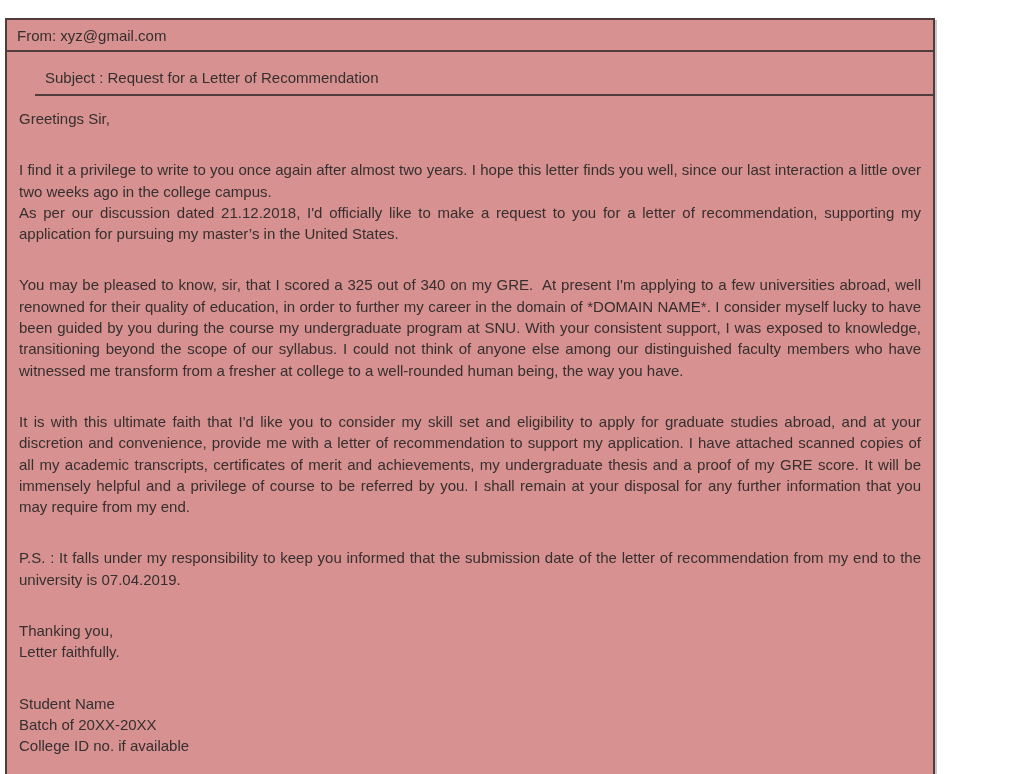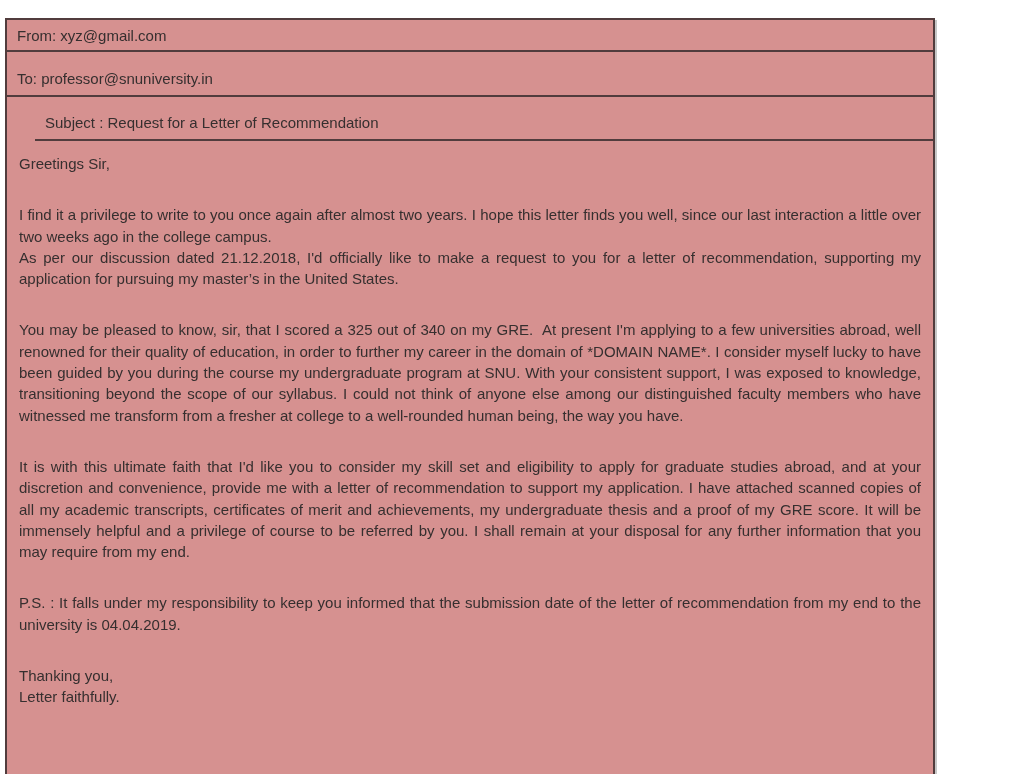--- a/index.html
+++ b/index.html
@@ -64,33 +64,33 @@
 </head>
 <body>
 
 <div class="page">
   <div class="email-table">
 
     <div class="row header from-row">
       <span>From: xyz@gmail.com</span>
     </div>
 
-    <div class="row header to-row">
-      <span>To: professor@snuniversity.in</span>
-    </div>
 
     <div class="row header subject-row">
       <span>Subject : Request for a Letter of Recommendation</span>
     </div>
 
     <div class="row body-row">
       <div class="block no-justify">Greetings Sir,</div>
       <div class="block">I find it a privilege to write to you once again after almost two years. I hope this letter finds you well, since our last interaction a little over two weeks ago in the college campus.
 As per our discussion dated 21.12.2018, I'd officially like to make a request to you for a letter of recommendation, supporting my application for pursuing my master’s in the United States.</div>
       <div class="block">You may be pleased to know, sir, that I scored a 325 out of 340 on my GRE.  At present I'm applying to a few universities abroad, well renowned for their quality of education, in order to further my career in the domain of *DOMAIN NAME*. I consider myself lucky to have been guided by you during the course my undergraduate program at SNU. With your consistent support, I was exposed to knowledge, transitioning beyond the scope of our syllabus. I could not think of anyone else among our distinguished faculty members who have witnessed me transform from a fresher at college to a well-rounded human being, the way you have.</div>
       <div class="block">It is with this ultimate faith that I'd like you to consider my skill set and eligibility to apply for graduate studies abroad, and at your discretion and convenience, provide me with a letter of recommendation to support my application. I have attached scanned copies of all my academic transcripts, certificates of merit and achievements, my undergraduate thesis and a proof of my GRE score. It will be immensely helpful and a privilege of course to be referred by you. I shall remain at your disposal for any further information that you may require from my end.</div>
-      <div class="block">P.S. : It falls under my responsibility to keep you informed that the submission date of the letter of recommendation from my end to the university is 04.04.2019.</div>
+      <div class="block">P.S. : It falls under my responsibility to keep you informed that the submission date of the letter of recommendation from my end to the university is 07.04.2019.</div>
       <div class="block no-justify">Thanking you,
 Letter faithfully.</div>
+      <div class="block no-justify">Student Name
+Batch of 20XX-20XX
+College ID no. if available</div>
     </div>
 
   </div>
 </div>
 
 </body></html>

